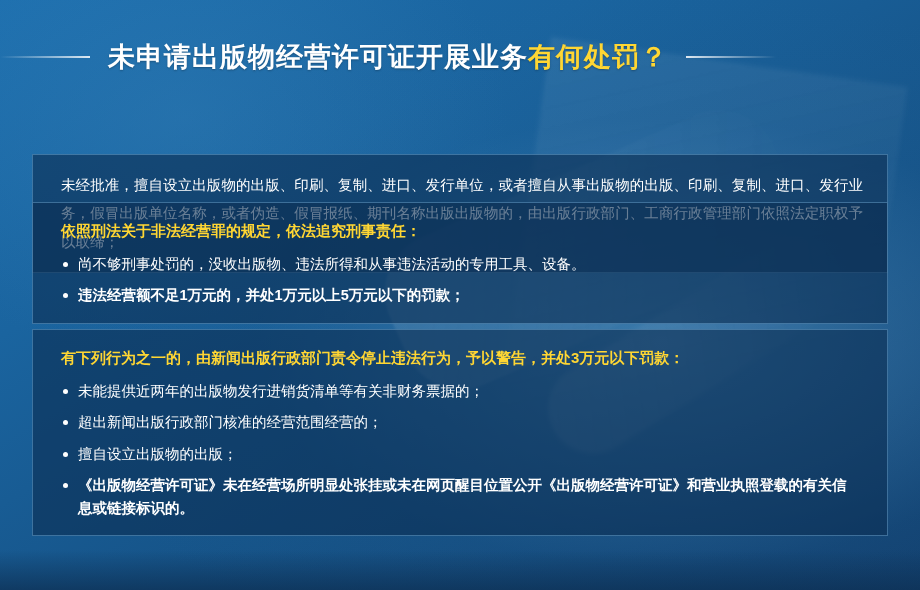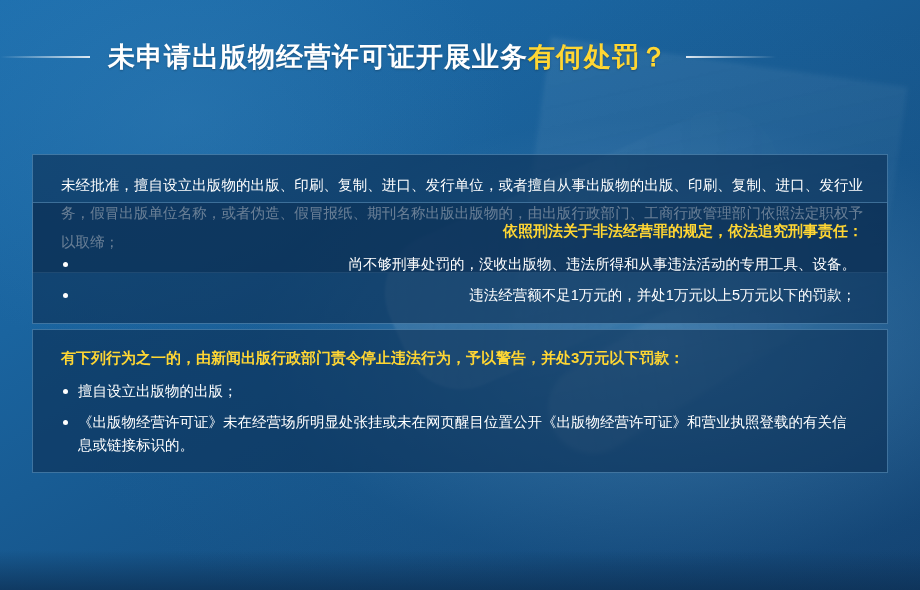--- a/index.html
+++ b/index.html
@@ -96,21 +96,21 @@
   .card {
     position: absolute;
     left: 32px;
     width: 856px;
     background: rgba(12, 46, 84, 0.62);
     border: 1px solid rgba(120, 180, 225, 0.45);
     box-sizing: border-box;
     padding: 16px 24px 16px 28px;
   }
   .card.c1 { top: 118px; margin-top: 36px; }
-  .card.c2 { top: 202px; text-align: right; }
+  .card.c2 { top: 202px; }
   .card.c3 { top: 329px; }
 
   .card-head {
     color: #ffd633;
     font-size: 15px;
     font-weight: bold;
     line-height: 1.6;
     margin-bottom: 10px;
   }
   .para {
@@ -125,21 +125,21 @@
     padding: 0;
   }
   .bullets li {
     position: relative;
     color: #ffffff;
     font-size: 14.5px;
     line-height: 1.55;
     padding: 0 0 0 17px;
     margin: 0 7px 9px 0;
   }
-  .bullets li:last-child { margin-bottom: 0; }
+  .bullets li:last-child { margin-bottom: 0; font-weight: bold; }
   .bullets li::before {
     content: "";
     position: absolute;
     left: 2px;
     top: 9px;
     width: 5px;
     height: 5px;
     border-radius: 50%;
     background: #ffffff;
   }
@@ -175,19 +175,21 @@
     <div class="card-head">依照刑法关于非法经营罪的规定，依法追究刑事责任：</div>
     <ul class="bullets">
       <li>尚不够刑事处罚的，没收出版物、违法所得和从事违法活动的专用工具、设备。</li>
       <li>违法经营额不足1万元的，并处1万元以上5万元以下的罚款；</li>
     </ul>
   </div>
 
   <div class="card c3">
     <div class="card-head">有下列行为之一的，由新闻出版行政部门责令停止违法行为，予以警告，并处3万元以下罚款：</div>
     <ul class="bullets">
+      <li>未能提供近两年的出版物发行进销货清单等有关非财务票据的；</li>
+      <li>超出新闻出版行政部门核准的经营范围经营的；</li>
       <li>擅自设立出版物的出版；</li>
       <li>《出版物经营许可证》未在经营场所明显处张挂或未在网页醒目位置公开《出版物经营许可证》和营业执照登载的有关信息或链接标识的。</li>
     </ul>
   </div>
 
   <div class="bottom-fade"></div>
 </div>
 
 </body></html>

